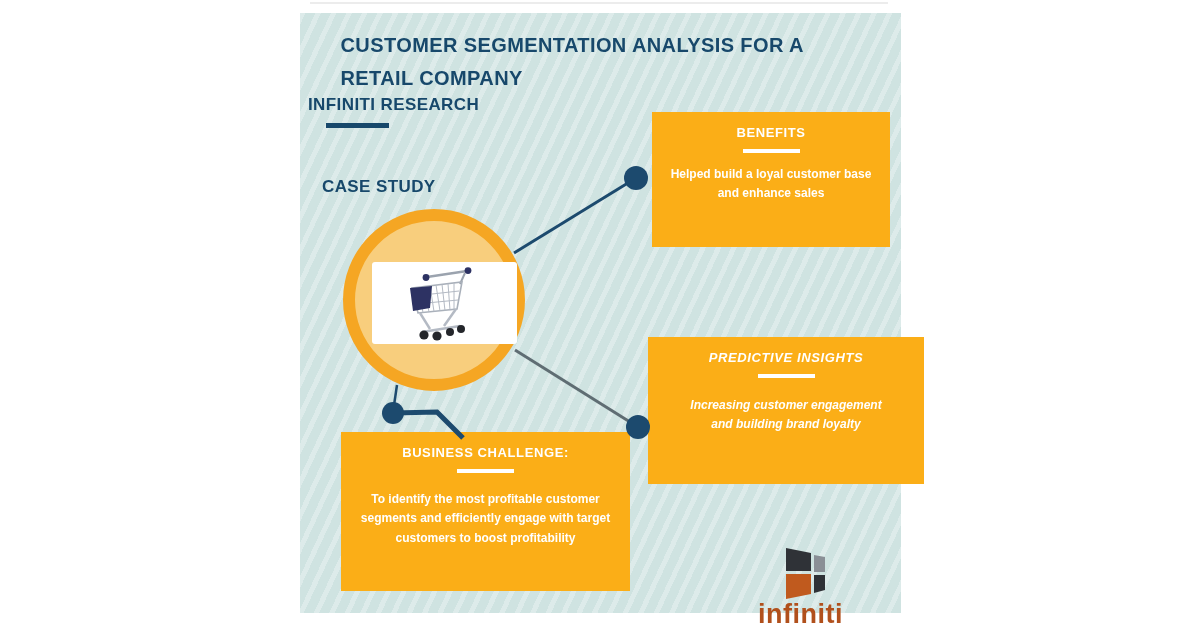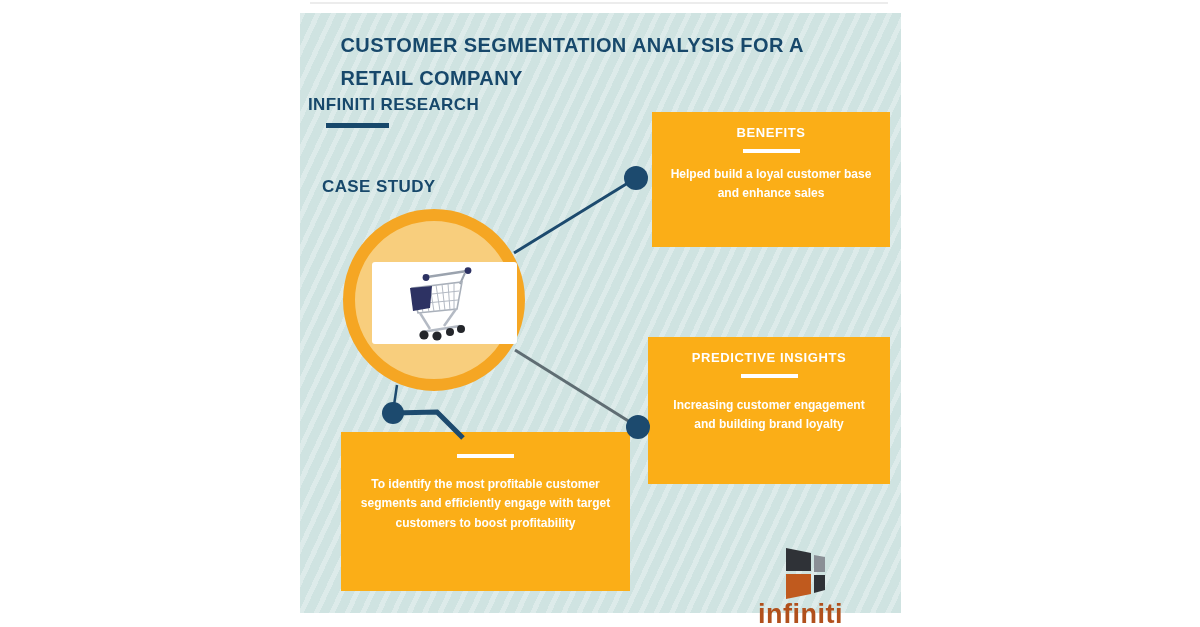--- a/index.html
+++ b/index.html
@@ -28,21 +28,21 @@
   }
   .cart-frame{
     position:absolute;left:72px;top:249px;width:145px;height:82px;background:#ffffff;border-radius:3px;
   }
   .cart-frame svg{display:block;width:100%;height:100%;}
 
   .info-box{
     position:absolute;background:#FBAE17;color:#ffffff;text-align:center;box-sizing:border-box;padding-top:13px;
   }
   .box-benefits{left:352px;top:99px;width:238px;height:135px;}
-  .box-predictive{left:348px;top:324px;width:242px;height:147px;}
+  .box-predictive{left:348px;top:324px;width:276px;height:147px;font-style:italic;}
   .box-challenge{left:41px;top:419px;width:289px;height:159px;}
   .box-title{font-size:13px;font-weight:bold;letter-spacing:.6px;}
   .box-rule{width:57px;height:4px;background:#ffffff;margin:9px auto 12px auto;}
   .box-body{font-size:12px;font-weight:bold;line-height:1.62;margin:0 auto;}
   .box-benefits .box-body{max-width:214px;}
   .box-predictive .box-body{max-width:198px;margin-top:18px;}
   .box-challenge .box-body{max-width:268px;margin-top:17px;}
 
   .connector-layer{position:absolute;left:0;top:0;width:601px;height:600px;pointer-events:none;}
 
@@ -102,20 +102,21 @@
     <div class="box-body">Helped build a loyal customer base and enhance sales</div>
   </div>
 
   <div class="info-box box-predictive">
     <div class="box-title">PREDICTIVE INSIGHTS</div>
     <div class="box-rule"></div>
     <div class="box-body">Increasing customer engagement and building brand loyalty</div>
   </div>
 
   <div class="info-box box-challenge">
+    <div class="box-title">BUSINESS CHALLENGE:</div>
     <div class="box-rule"></div>
     <div class="box-body">To identify the most profitable customer segments and efficiently engage with target customers to boost profitability</div>
   </div>
 
   <svg class="connector-layer" viewBox="0 0 601 600">
     <line x1="214" y1="240" x2="336" y2="165" stroke="#1C4A6E" stroke-width="3"></line>
     <line x1="215" y1="337" x2="338" y2="414" stroke="#5F6D73" stroke-width="3"></line>
     <line x1="97" y1="372" x2="93" y2="399" stroke="#1C4A6E" stroke-width="2.5"></line>
     <polyline points="93,400 137,399 163,425" fill="none" stroke="#1C4A6E" stroke-width="5"></polyline>
     <circle cx="336" cy="165" r="12" fill="#1C4A6E"></circle>

